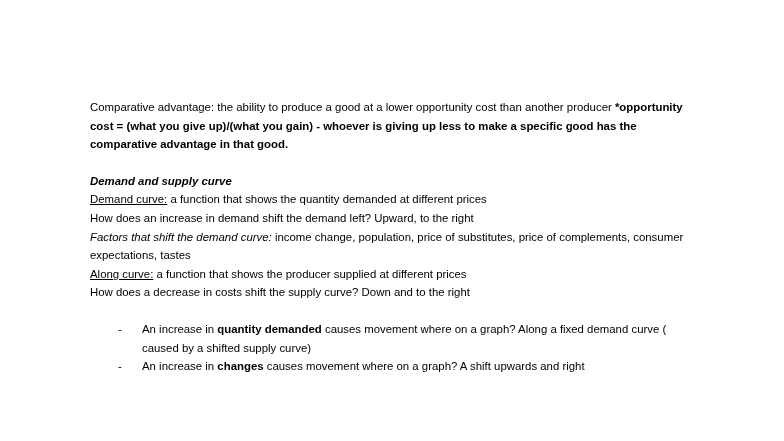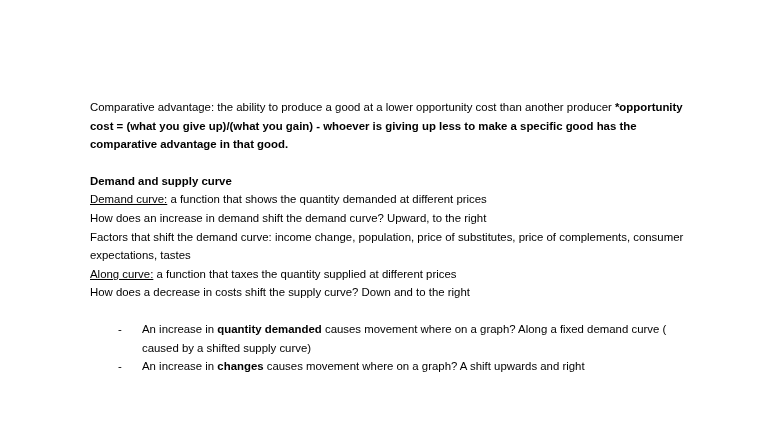--- a/index.html
+++ b/index.html
@@ -40,23 +40,25 @@
     height: 18px;
   }
   .bold {
     font-weight: bold;
   }
   .underline {
     text-decoration: underline;
     text-align: right;
   }
   .italic {
+    font-style: italic;
   }
   .heading {
     font-weight: bold;
+    font-style: italic;
   }
   ul.bullets {
     margin: 0;
     padding: 0;
     list-style: none;
   }
   ul.bullets li {
     position: relative;
     padding-left: 52px;
     margin: 0;
@@ -82,30 +84,30 @@
 
     <div class="spacer"></div>
 
     <p class="para heading">Demand and supply curve</p>
 
     <p class="para">
       <span class="underline">Demand curve:</span><span> a function that shows the quantity demanded at different prices</span>
     </p>
 
     <p class="para">
-      <span>How does an increase in demand shift the demand curve? Upward, to the right</span>
+      <span>How does an increase in demand shift the demand left? Upward, to the right</span>
     </p>
 
 
     <p class="para">
       <span class="italic">Factors that shift the demand curve:</span><span> income change, population, price of substitutes, price of complements, consumer expectations, tastes</span>
     </p>
 
     <p class="para">
-      <span class="underline">Along curve:</span><span> a function that taxes the quantity supplied at different prices</span>
+      <span class="underline">Along curve:</span><span> a function that shows the producer supplied at different prices</span>
     </p>
 
     <p class="para">
       <span>How does a decrease in costs shift the supply curve? Down and to the right</span>
     </p>
 
 
 
     <div class="spacer"></div>
 

